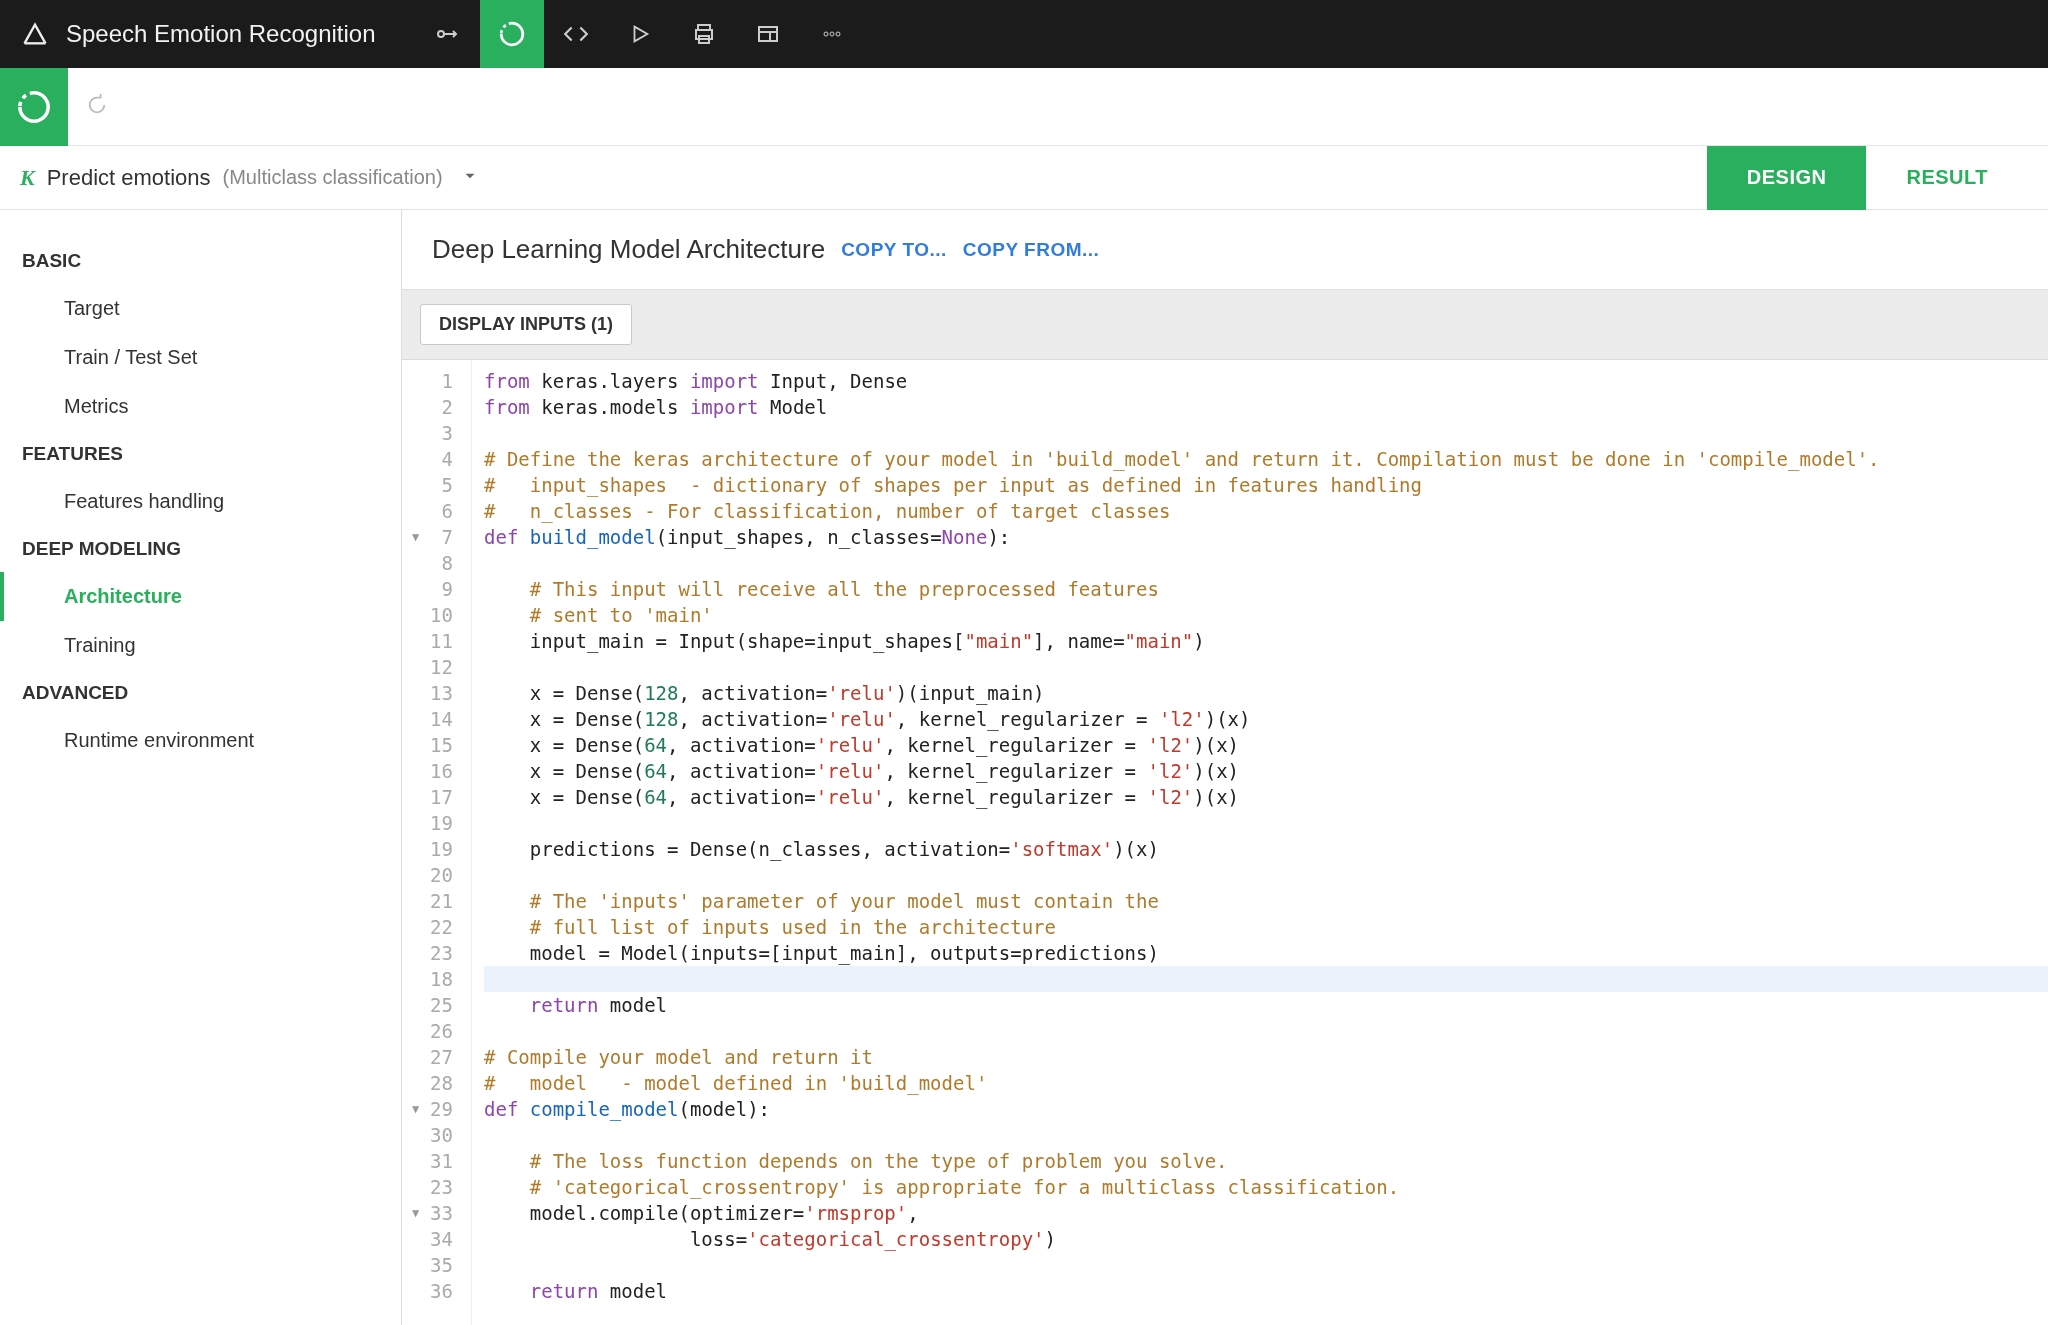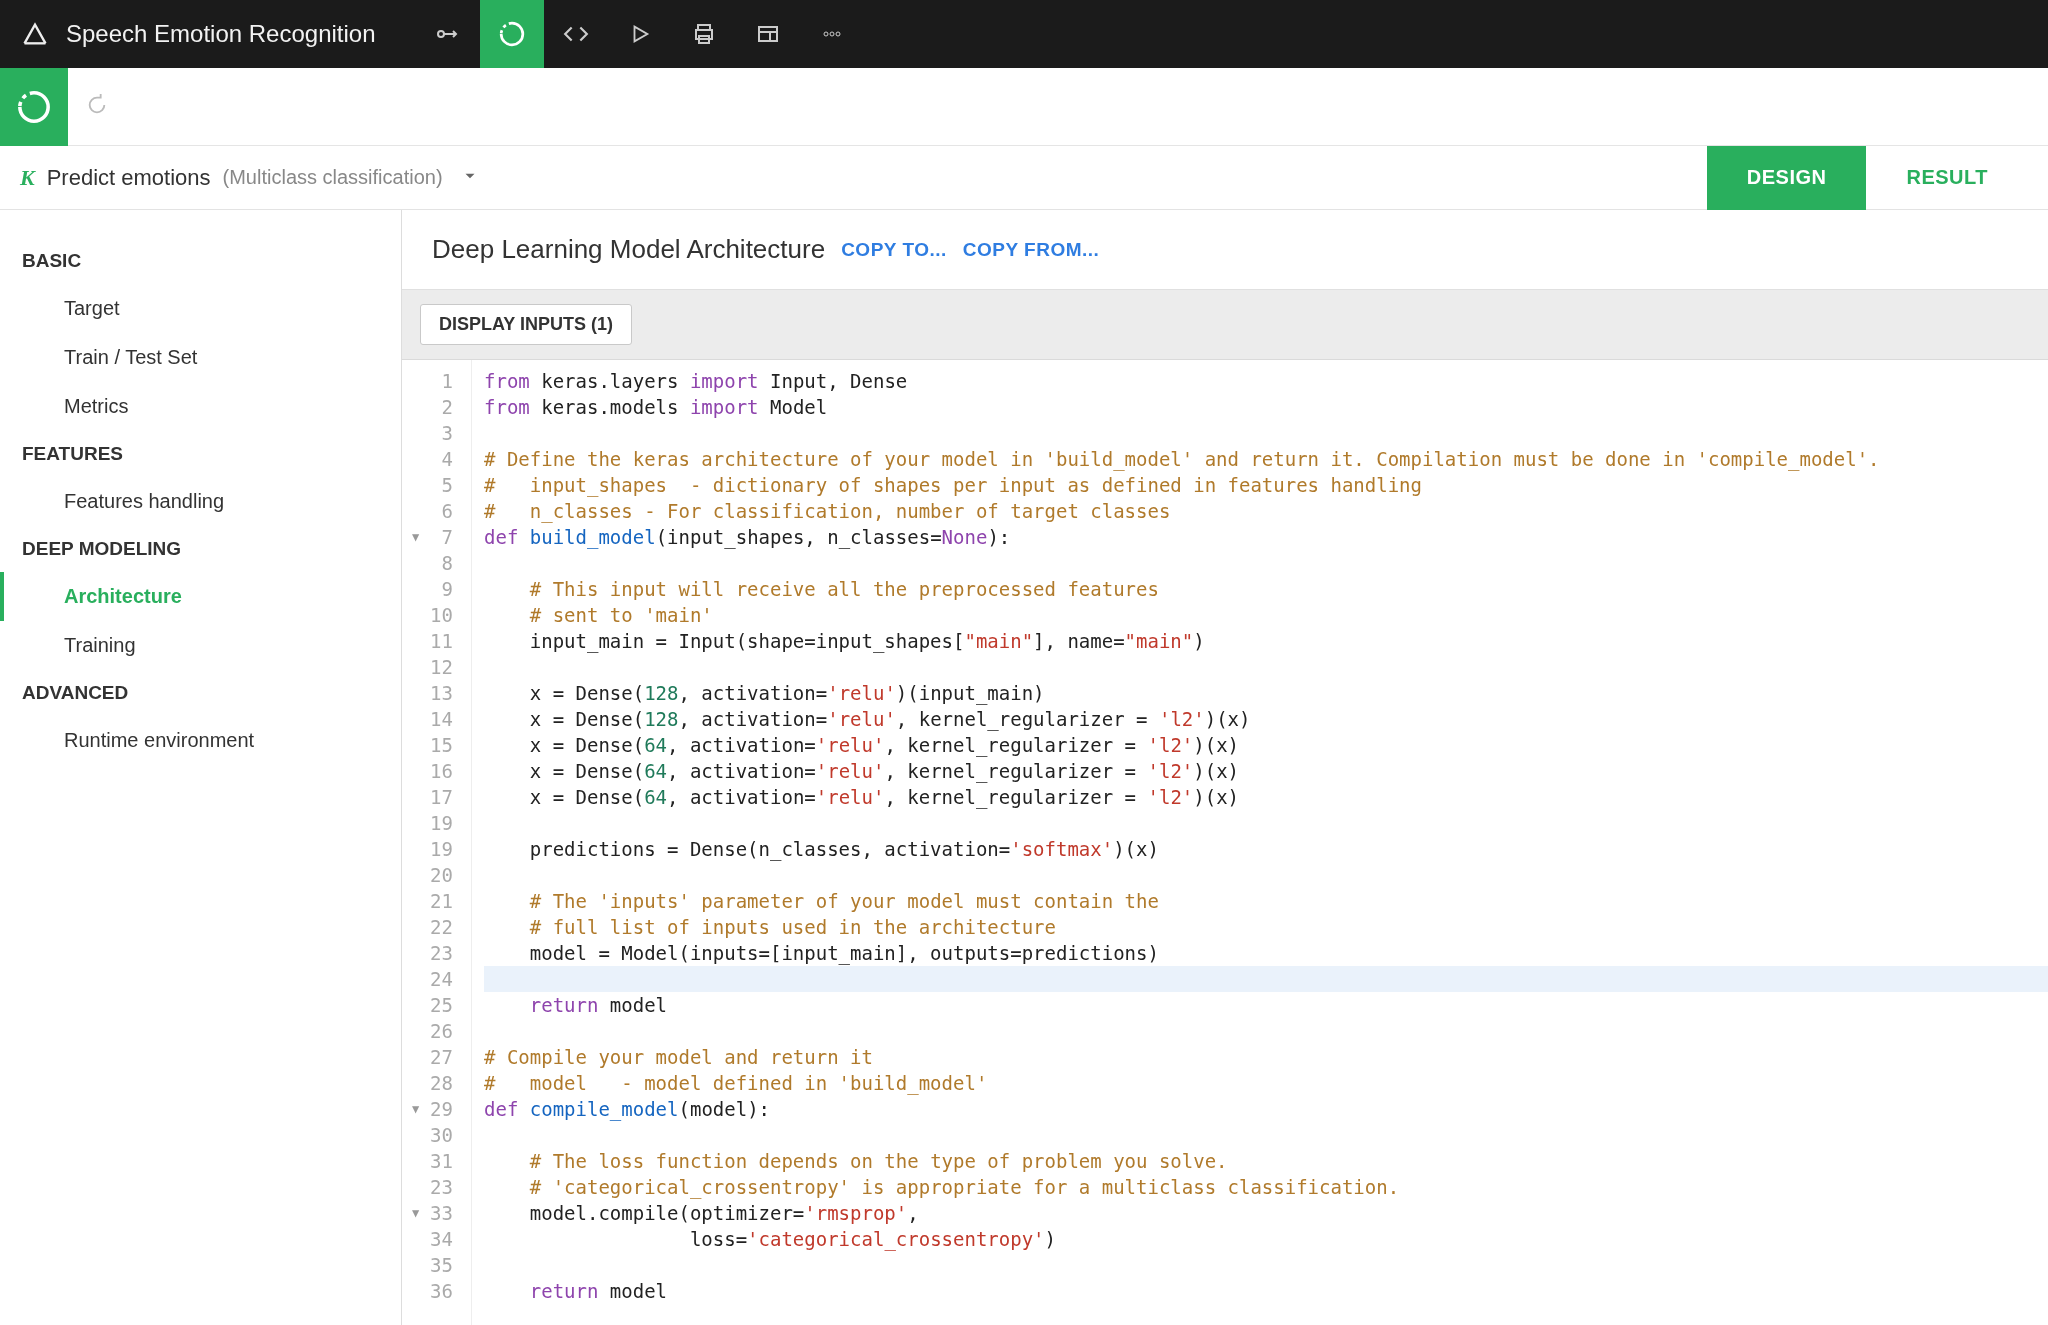--- a/index.html
+++ b/index.html
@@ -226,21 +226,21 @@
           <div style="height: 26px; position: relative;">14</div>
           <div style="height: 26px; position: relative;">15</div>
           <div style="height: 26px; position: relative;">16</div>
           <div style="height: 26px; position: relative;">17</div>
           <div style="height: 26px; position: relative;">19</div>
           <div style="height: 26px; position: relative;">19</div>
           <div style="height: 26px; position: relative;">20</div>
           <div style="height: 26px; position: relative;">21</div>
           <div style="height: 26px; position: relative;">22</div>
           <div style="height: 26px; position: relative;">23</div>
-          <div style="height: 26px; position: relative;">24</div>
+          <div style="height: 26px; position: relative;">18</div>
           <div style="height: 26px; position: relative;">25</div>
           <div style="height: 26px; position: relative;">26</div>
           <div style="height: 26px; position: relative;">27</div>
           <div style="height: 26px; position: relative;">28</div>
           <div style="height: 26px; position: relative;">29<span class="gut-fold">▼</span></div>
           <div style="height: 26px; position: relative;">30</div>
           <div style="height: 26px; position: relative;">31</div>
           <div style="height: 26px; position: relative;">23</div>
           <div style="height: 26px; position: relative;">33<span class="gut-fold">▼</span></div>
           <div style="height: 26px; position: relative;">34</div>

